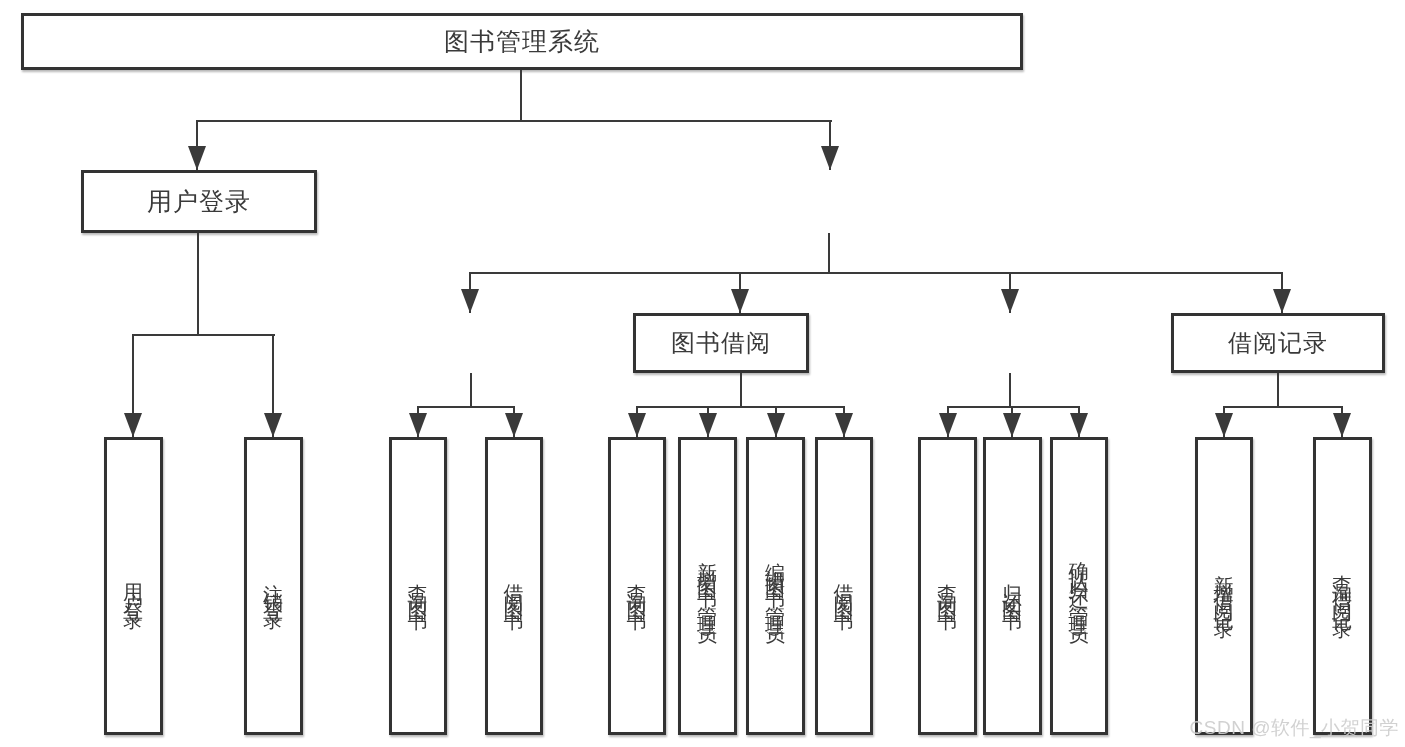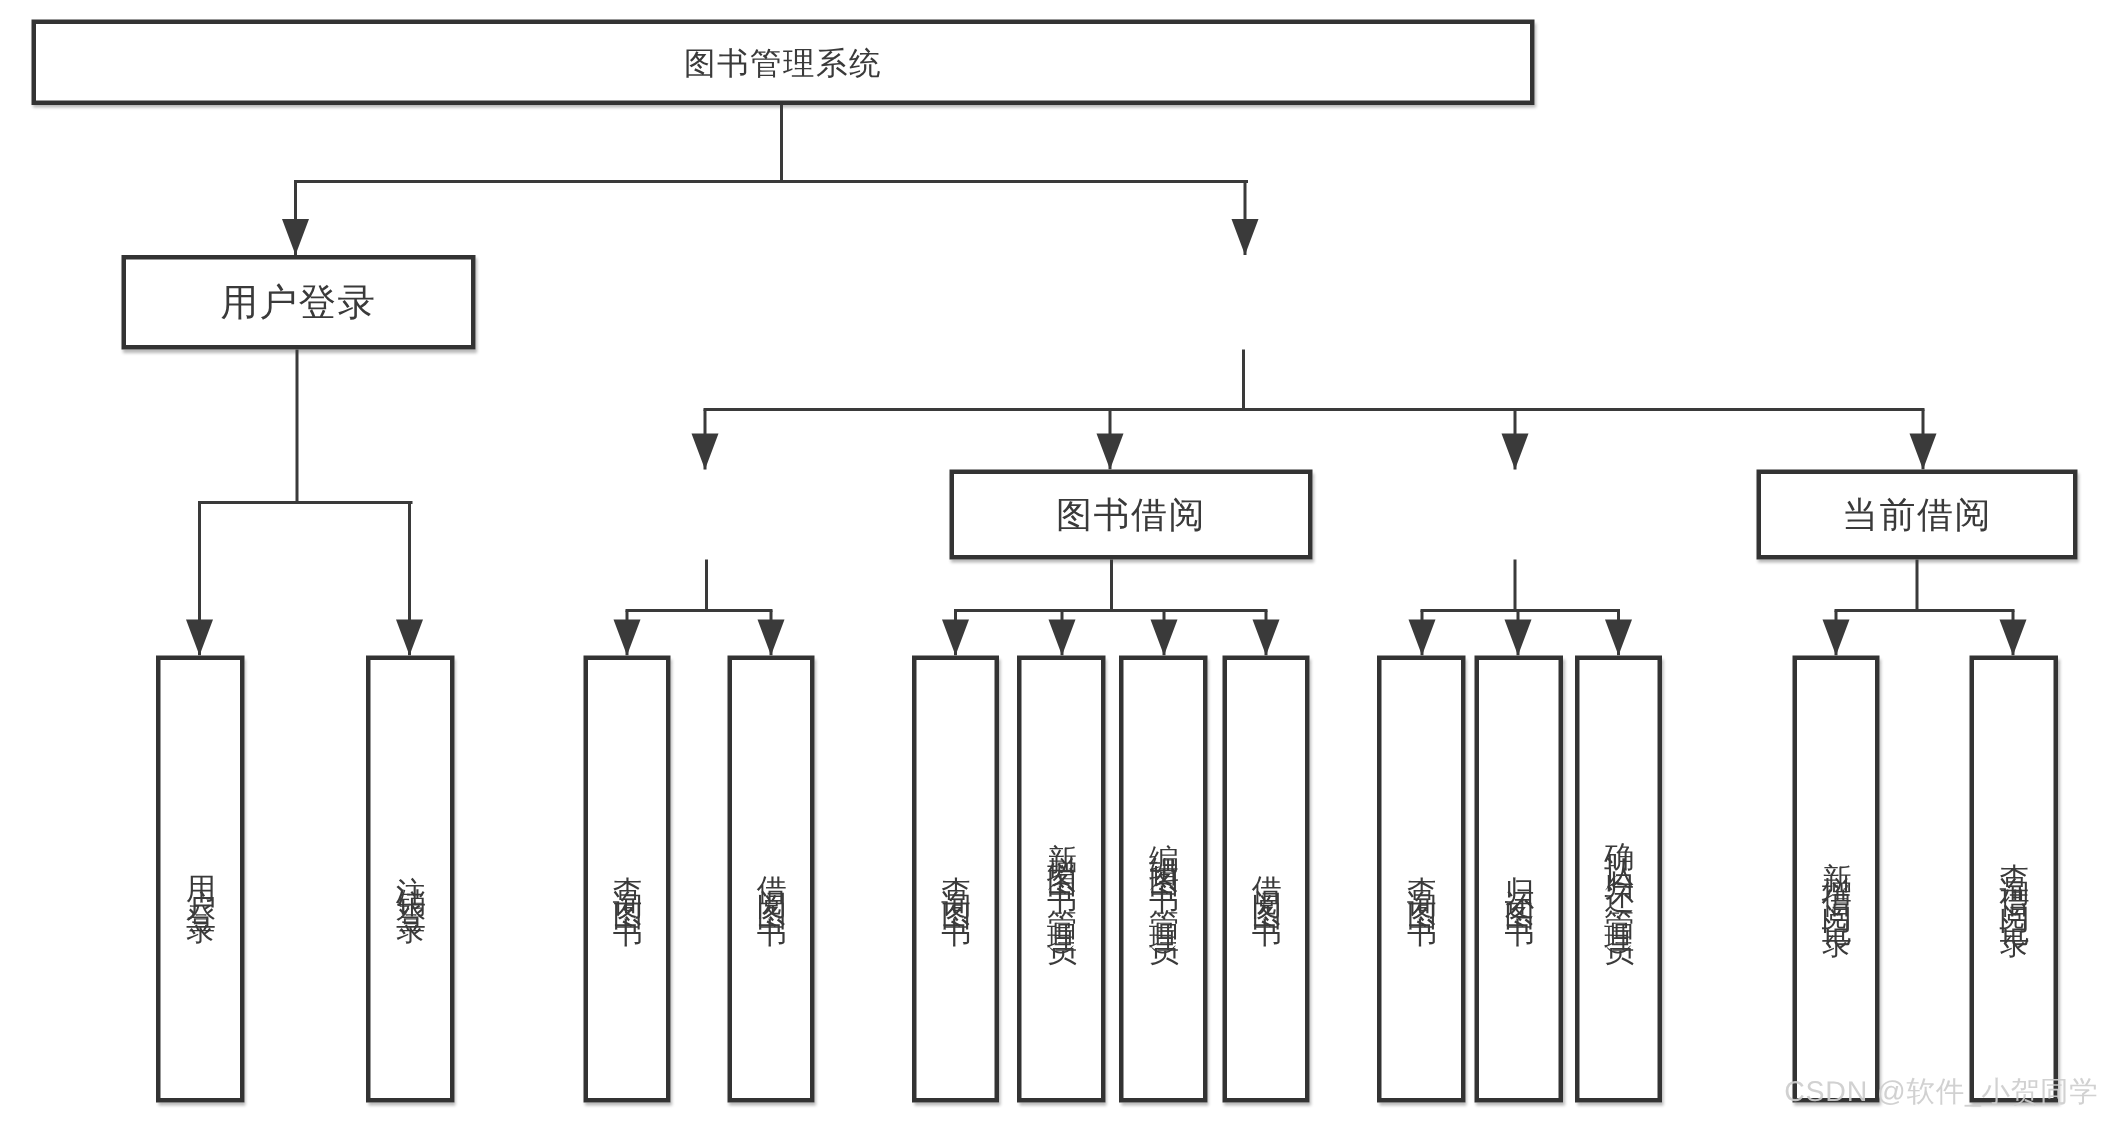--- a/index.html
+++ b/index.html
@@ -15,21 +15,21 @@
     position:absolute;
     background:#ffffff;
     border:3px solid #333333;
     box-sizing:border-box;
     display:flex;
     align-items:center;
     justify-content:center;
     color:#3a3a3a;
     box-shadow:1px 2px 2px rgba(0,0,0,0.28);
   }
-  .node.root{font-size:21px;letter-spacing:1px;}
+  .node.root{font-size:25px;letter-spacing:1px;}
   .node.lvl2{font-size:25px;letter-spacing:1px;}
   .node.lvl3{font-size:24px;letter-spacing:1px;}
   .node.leaf{font-size:20px;}
   .node.leaf .vtext{
     writing-mode:vertical-rl;
     text-orientation:mixed;
     letter-spacing:9px;
     line-height:1;
     white-space:nowrap;
   }
@@ -81,25 +81,25 @@
   <div class="arrow" style="left:124px;top:335px;height:102px;"></div>
   <div class="arrow" style="left:264px;top:335px;height:102px;"></div>
 
   <div class="vline" style="left:828px;top:233px;height:40px;"></div>
   <div class="hline" style="left:469px;top:272px;width:814px;"></div>
   <div class="arrow" style="left:461px;top:273px;height:40px;"></div>
   <div class="arrow" style="left:731px;top:273px;height:40px;"></div>
   <div class="arrow" style="left:1001px;top:273px;height:40px;"></div>
   <div class="arrow" style="left:1273px;top:273px;height:40px;"></div>
 
-  <div class="node lvl3" style="left:633px;top:313px;width:242px;height:60px;">
+  <div class="node lvl3" style="left:633px;top:313px;width:176px;height:60px;">
     <span>图书借阅</span>
   </div>
   <div class="node lvl3" style="left:1171px;top:313px;width:214px;height:60px;">
-    <span>当前借阅</span>
+    <span>借阅记录</span>
   </div>
 
   <div class="vline" style="left:470px;top:373px;height:34px;"></div>
   <div class="hline" style="left:417px;top:406px;width:98px;"></div>
   <div class="arrow" style="left:409px;top:407px;height:30px;"></div>
   <div class="arrow" style="left:505px;top:407px;height:30px;"></div>
 
   <div class="vline" style="left:740px;top:373px;height:34px;"></div>
   <div class="hline" style="left:636px;top:406px;width:209px;"></div>
   <div class="arrow" style="left:628px;top:407px;height:30px;"></div>

